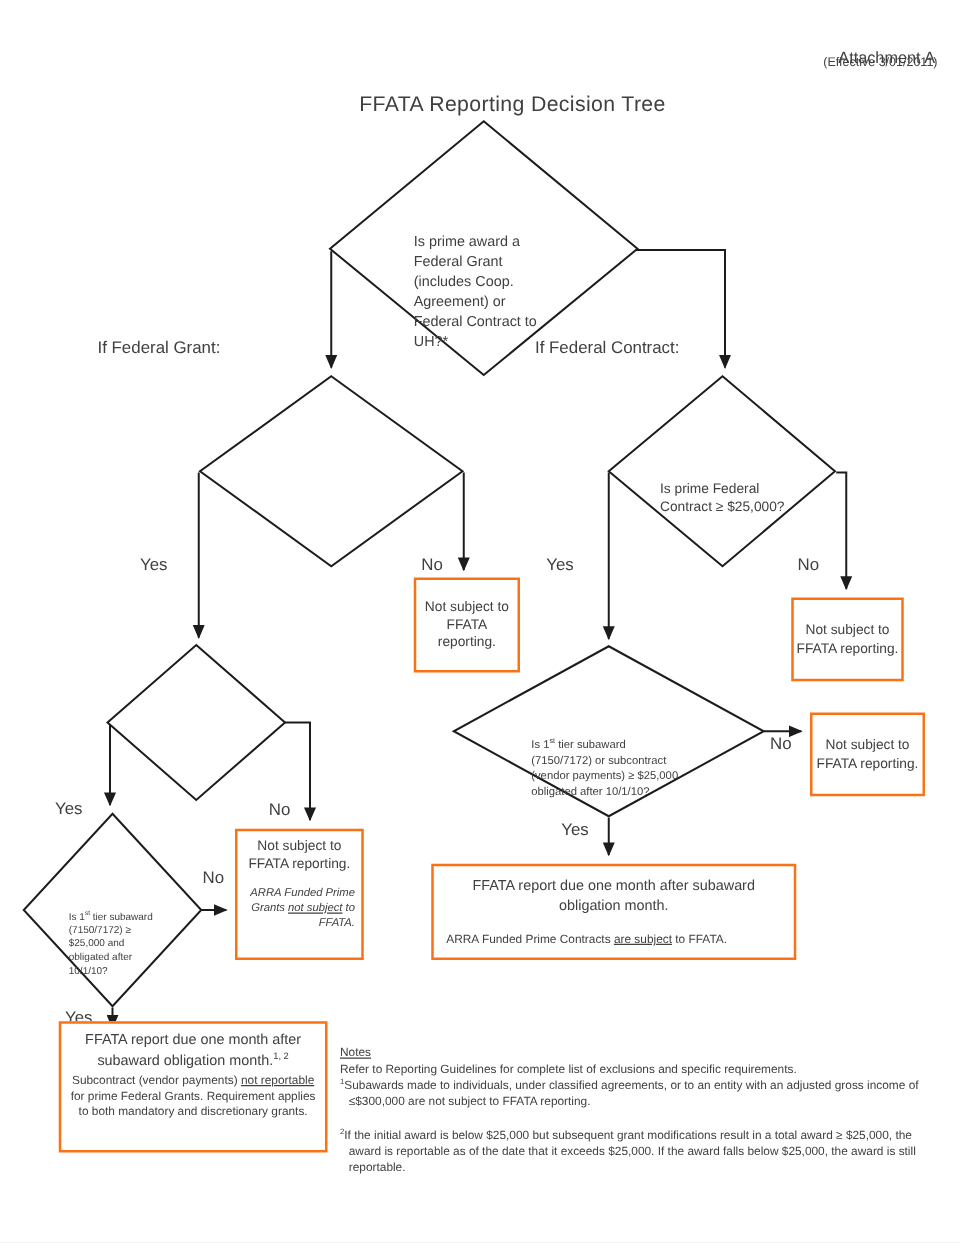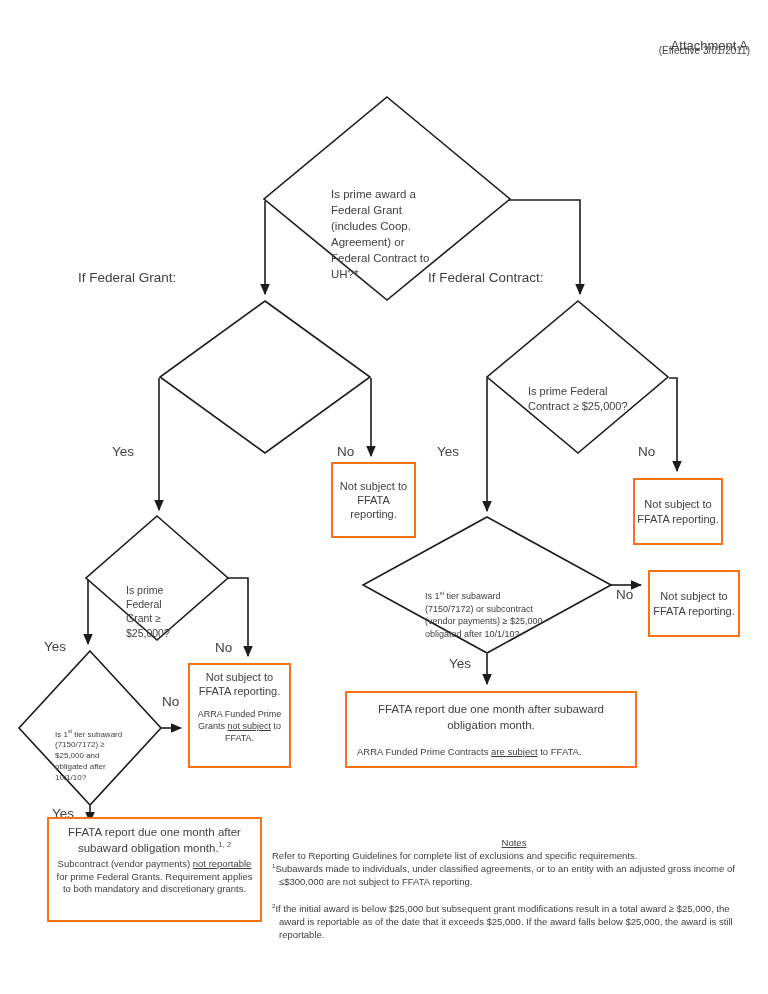--- a/index.html
+++ b/index.html
@@ -31,34 +31,34 @@
     position:absolute; border:2px solid #f97316; background:#fff;
     box-sizing:border-box;
   }
   .obox.center { display:flex; align-items:center; justify-content:center;
     text-align:center; font-size:11px; line-height:1.3; }
   .b1 { left:331px; top:462px; width:85px;  height:76px; }
   .b2 { left:633px; top:478px; width:90px;  height:67px; }
   .b4 { left:648px; top:570px; width:92px;  height:67px; }
   .b3 { left:188px; top:663px; width:103px; height:105px; padding:5px 5px; }
   .b3 .h { text-align:center; font-size:11px; line-height:1.3; margin:0; }
-  .b3 .s { font-size:9px; line-height:1.35; margin:9px 0 0 0; text-align:center; }
+  .b3 .s { font-size:9px; line-height:1.35; margin:9px 0 0 0; text-align:right;font-style:italic; }
   .b5 { left:345px; top:691px; width:292px; height:77px; padding:9px 8px 0 8px; }
   .b5 .h { text-align:center; font-size:11.5px; line-height:1.35; margin:0 20px; }
   .b5 .s { font-size:9.5px; margin:13px 0 0 2px; text-align:left; }
   .b6 { left:15px; top:817px; width:215px; height:105px; padding:6px 7px 0 7px;margin-left:32px; }
   .b6 .h { text-align:center; font-size:11.5px; line-height:1.3; margin:0 6px; }
   .b6 .s { font-size:9.5px; line-height:1.35; margin:2px 0 0 0; text-align:center; }
 
   .u { text-decoration:underline; }
   sup { font-size:0.65em; }
 
   .notes { left:272px; top:836px; width:484px; font-size:9.5px; line-height:1.38; }
   .notes p { margin:0; }
-  .notes .nh { text-decoration:underline;text-align:center; }
+  .notes .nh { text-decoration:underline; }
   .notes .hang { padding-left:7px; text-indent:-7px; }
   .notes .gap { margin-top:13px; }
 </style>
 <title>FFATA Reporting Decision Tree</title></head>
 <body>
 
 <div class="page">
 
   <svg class="layer" viewBox="0 0 768 994">
     <defs>
@@ -85,27 +85,27 @@
       <polygon points="265,301 370,377 265,453 160,377" fill="#fff"></polygon>
       <polygon points="578,301 668,377 578,453 487,377" fill="#fff"></polygon>
       <polygon points="157,516 228,578 157,640 86,578" fill="#fff"></polygon>
       <polygon points="90,651 161,728 90,805 19,728" fill="#fff"></polygon>
       <polygon points="487,517 611,585 487,653 363,585" fill="#fff"></polygon>
     </g>
   </svg>
 
   <div class="abs hdr-att">Attachment A</div>
   <div class="abs hdr-eff">(Effective 3/01/2011)</div>
+  <div class="abs title">FFATA Reporting Decision Tree</div>
 
   <div class="abs branch-label" style="left:78px;top:270px;">If Federal Grant:</div>
   <div class="abs branch-label" style="left:428px;top:270px;">If Federal Contract:</div>
 
   <div class="abs dtext d1">Is prime award a Federal Grant (includes Coop. Agreement) or Federal Contract to UH?*</div>
   <div class="abs dtext d3">Is prime Federal Contract ≥ $25,000?</div>
-  <div class="abs dtext dl3">Is prime Federal Grant ≥ $25,000?</div>
   <div class="abs dtext d4"><span>Is 1</span><sup>st</sup><span> tier subaward (7150/7172) ≥ $25,000 and obligated after 10/1/10?</span></div>
   <div class="abs dtext d5"><span>Is 1</span><sup>st</sup><span> tier subaward (7150/7172) or subcontract (vendor payments) ≥ $25,000 obligated after 10/1/10?</span></div>
 
   <div class="abs yn" style="left:112px;top:444px;">Yes</div>
   <div class="abs yn" style="left:337px;top:444px;">No</div>
   <div class="abs yn" style="left:437px;top:444px;">Yes</div>
   <div class="abs yn" style="left:638px;top:444px;">No</div>
   <div class="abs yn" style="left:44px;top:639px;">Yes</div>
   <div class="abs yn" style="left:215px;top:640px;">No</div>
   <div class="abs yn" style="left:162px;top:694px;">No</div>

